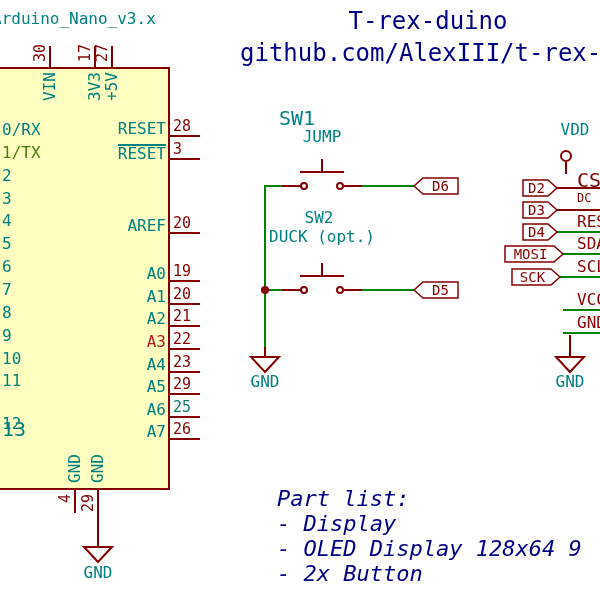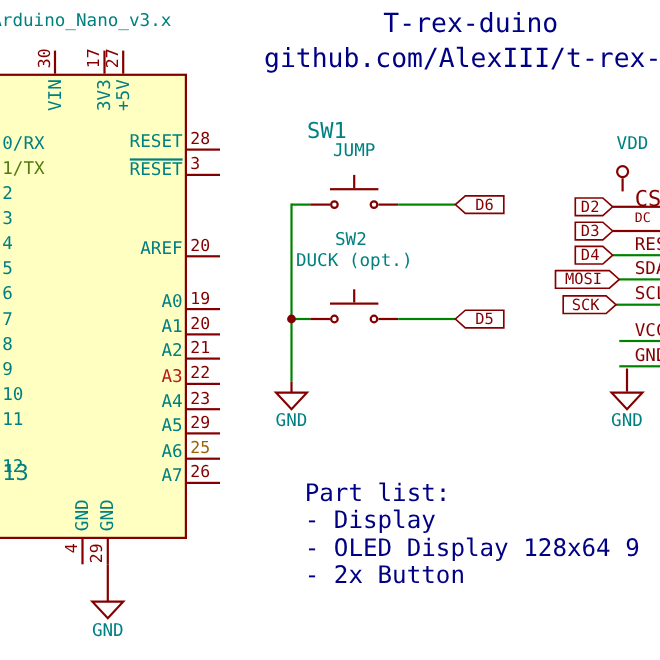--- a/index.html
+++ b/index.html
@@ -10,21 +10,21 @@
   }
   .t  { position:absolute; white-space:pre; line-height:1.0; }
   .vt { position:absolute; white-space:pre; line-height:1.0;
         transform-origin:0 0; transform:rotate(-90deg) translateX(-100%); }
   .navy { color:#000084; }
   .teal { color:#008080; }
   #comp-box {
     position:absolute; left:-12px; top:67px; width:182px; height:423px;
     background:#FFFFC2; border:2px solid #840000;
   }
-  #part-list { position:absolute; left:277px; top:436px; font-size:22px; }
+  #part-list { position:absolute; left:277px; top:486px; font-size:22px;font-style:italic; }
   #part-list div { height:25px; }
   #title1 { left:278px; top:9px;  width:300px; text-align:center; font-size:24px; }
   #title2 { left:240px; top:41px; font-size:24px; }
   #comp-label { left:-8px; top:11px; font-size:16px; }
 </style>
 </head>
 <body>
 
 <div id="screen">
   <div id="comp-label" class="t teal">Arduino_Nano_v3.x</div>
@@ -84,21 +84,21 @@
     <div style="position: absolute; left: 170px; top: 348px; width: 30px; height: 2px; background: rgb(132, 0, 0);"></div>
     <div class="t" style="position: absolute; left: 173px; top: 332px; font-size: 15px; color: rgb(132, 0, 0); white-space: pre;">22</div>
     <div class="t" style="position: absolute; left: 60px; top: 334px; width: 106px; text-align: right; font-size: 16px; color: #b91c1c; line-height: 1;"><span>A3</span></div>
     <div style="position: absolute; left: 170px; top: 371px; width: 30px; height: 2px; background: rgb(132, 0, 0);"></div>
     <div class="t" style="position: absolute; left: 173px; top: 355px; font-size: 15px; color: rgb(132, 0, 0); white-space: pre;">23</div>
     <div class="t" style="position: absolute; left: 60px; top: 357px; width: 106px; text-align: right; font-size: 16px; color: rgb(0, 128, 128); line-height: 1;"><span>A4</span></div>
     <div style="position: absolute; left: 170px; top: 393px; width: 30px; height: 2px; background: rgb(132, 0, 0);"></div>
     <div class="t" style="position: absolute; left: 173px; top: 377px; font-size: 15px; color: rgb(132, 0, 0); white-space: pre;">29</div>
     <div class="t" style="position: absolute; left: 60px; top: 379px; width: 106px; text-align: right; font-size: 16px; color: rgb(0, 128, 128); line-height: 1;"><span>A5</span></div>
     <div style="position: absolute; left: 170px; top: 416px; width: 30px; height: 2px; background: rgb(132, 0, 0);"></div>
-    <div class="t" style="position: absolute; left: 173px; top: 400px; font-size: 15px; color: #a16207; white-space: pre;">25</div>
+    <div class="t" style="position: absolute; left: 173px; top: 400px; font-size: 15px; color: #0f766e; white-space: pre;">25</div>
     <div class="t" style="position: absolute; left: 60px; top: 402px; width: 106px; text-align: right; font-size: 16px; color: rgb(0, 128, 128); line-height: 1;"><span>A6</span></div>
     <div style="position: absolute; left: 170px; top: 438px; width: 30px; height: 2px; background: rgb(132, 0, 0);"></div>
     <div class="t" style="position: absolute; left: 173px; top: 422px; font-size: 15px; color: rgb(132, 0, 0); white-space: pre;">26</div>
     <div class="t" style="position: absolute; left: 60px; top: 424px; width: 106px; text-align: right; font-size: 16px; color: rgb(0, 128, 128); line-height: 1;"><span>A7</span></div>
     <div style="position: absolute; left: 74px; top: 490px; width: 2px; height: 23px; background: rgb(132, 0, 0);"></div>
     <div class="vt" style="position: absolute; left: 58px; top: 494px; font-size: 15px; color: rgb(132, 0, 0); white-space: pre;">4</div>
     <div class="vt" style="position: absolute; left: 67px; top: 454px; font-size: 16px; color: rgb(0, 128, 128); white-space: pre;">GND</div>
     <div style="position: absolute; left: 97px; top: 490px; width: 2px; height: 23px; background: rgb(132, 0, 0);"></div>
     <div class="vt" style="position: absolute; left: 81px; top: 494px; font-size: 15px; color: rgb(132, 0, 0); white-space: pre;">29</div>
     <div class="vt" style="position: absolute; left: 90px; top: 454px; font-size: 16px; color: rgb(0, 128, 128); white-space: pre;">GND</div>

